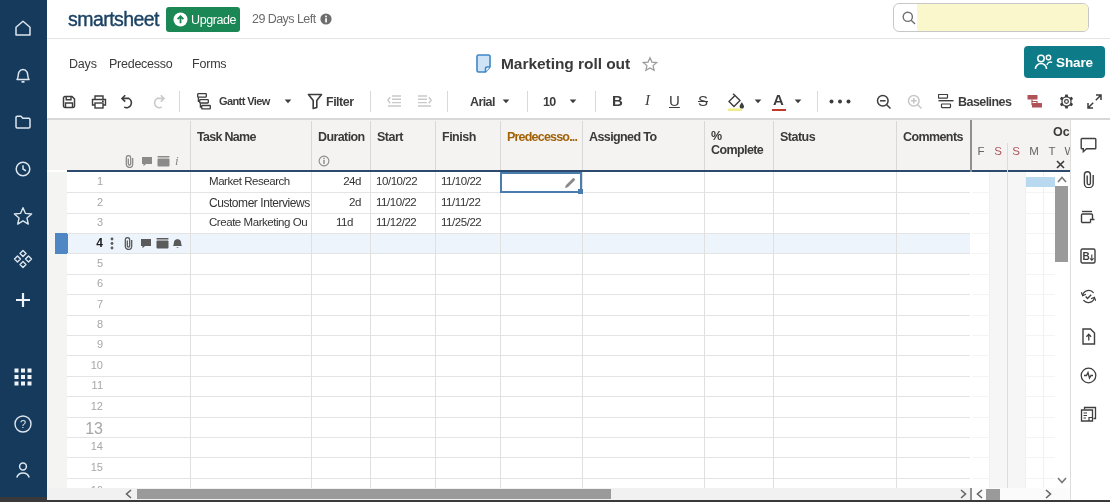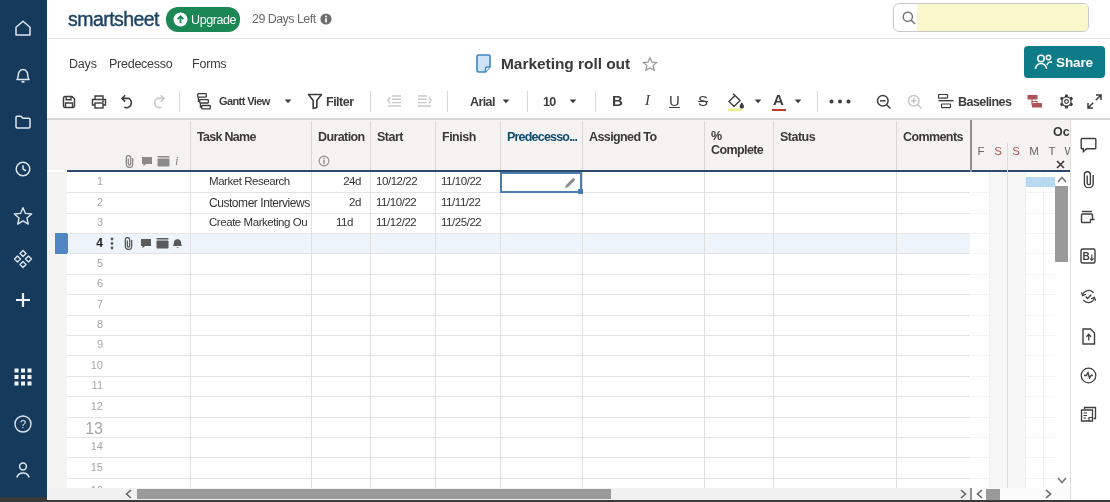--- a/index.html
+++ b/index.html
@@ -59,21 +59,21 @@
       <circle cx="9" cy="9" r="8" fill="none" stroke="#dde6ee" stroke-width="1.4"></circle>
       <text x="9" y="13" text-anchor="middle" font-family="Liberation Sans" font-size="11" fill="#dde6ee">?</text>
     </svg>
 <svg class="abs" style="left:14px;top:461px" width="18" height="18" viewBox="0 0 18 18">
       <circle cx="9" cy="5.5" r="3.4" fill="none" stroke="#dde6ee" stroke-width="1.5"></circle>
       <path d="M2.8 16.5 A6.5 6.5 0 0 1 15.2 16.5" fill="none" stroke="#dde6ee" stroke-width="1.5"></path>
     </svg>
 
 <div class="abs" style="left:47px;top:0;width:1063px;height:39px;background:#fff;border-bottom:1px solid #e4e4e4;"></div>
 <div class="abs" id="logo" style="left:68px;top:8px;font-size:19.5px;font-weight:400;color:#1c4263;letter-spacing:-0.55px;-webkit-text-stroke:0.4px #1c4263;">smartsheet</div>
-<div class="abs" id="upgrade" style="left:166px;top:7px;width:74px;height:25px;background:#1a8754;border-radius:12px;color:#fff;">
+<div class="abs" id="upgrade" style="left:166px;top:7px;width:74px;height:25px;background:#1a8754;border-radius:3px;color:#fff;">
   <svg class="abs" style="left:7px;top:5px" width="15" height="15" viewBox="0 0 15 15">
         <circle cx="7.5" cy="7.5" r="7" fill="#fff"></circle>
         <path d="M7.5 11.2 V4.6 M4.6 7.2 L7.5 4.2 L10.4 7.2" stroke="#1a8754" stroke-width="1.8" fill="none"></path>
       </svg>
   <span class="abs" style="left:25px;top:5.5px;font-size:12.5px;letter-spacing:-0.4px;">Upgrade</span>
 </div>
 <div class="abs" style="left:252px;top:12px;font-size:12.5px;color:#6b6b6b;letter-spacing:-0.55px;">29 Days Left</div>
 <svg class="abs" style="left:320px;top:13px" width="12" height="12" viewBox="0 0 12 12">
       <circle cx="6" cy="6" r="5.6" fill="#6e6e6e"></circle>
       <rect x="5.2" y="2.6" width="1.7" height="1.7" fill="#fff"></rect>
@@ -238,21 +238,21 @@
 <div class="vline" style="left:500px;top:121px;height:49px;background:#d8d8d8;"></div>
 <div class="vline" style="left:582px;top:121px;height:49px;background:#d8d8d8;"></div>
 <div class="vline" style="left:704px;top:121px;height:49px;background:#d8d8d8;"></div>
 <div class="vline" style="left:773px;top:121px;height:49px;background:#d8d8d8;"></div>
 <div class="vline" style="left:896px;top:121px;height:49px;background:#d8d8d8;"></div>
 
 <div class="abs" style="left:197px;top:130px;font-size:12.5px;font-weight:700;color:#3a3a3a;letter-spacing:-0.7px;">Task Name</div>
 <div class="abs" style="left:318px;top:130px;font-size:12.5px;font-weight:700;color:#3a3a3a;letter-spacing:-0.6px;">Duration</div>
 <div class="abs" style="left:377px;top:130px;font-size:12.5px;font-weight:700;color:#3a3a3a;letter-spacing:-0.5px;">Start</div>
 <div class="abs" style="left:442px;top:130px;font-size:12.5px;font-weight:700;color:#3a3a3a;letter-spacing:-0.5px;">Finish</div>
-<div class="abs" style="left:507px;top:130px;font-size:12.5px;font-weight:700;color:#0c4a6e;letter-spacing:-0.8px;">Predecesso...</div>
+<div class="abs" style="left:507px;top:130px;font-size:12.5px;font-weight:700;color:#a16207;letter-spacing:-0.8px;">Predecesso...</div>
 <div class="abs" style="left:589px;top:130px;font-size:12.5px;font-weight:700;color:#3a3a3a;letter-spacing:-0.6px;">Assigned To</div>
 <div class="abs" style="left:711px;top:130px;width:60px;font-size:12.5px;font-weight:700;color:#3a3a3a;line-height:13.5px;letter-spacing:-0.6px;">% Complete</div>
 <div class="abs" style="left:780px;top:130px;font-size:12.5px;font-weight:700;color:#3a3a3a;letter-spacing:-0.5px;">Status</div>
 <div class="abs" style="left:903px;top:130px;font-size:12.5px;font-weight:700;color:#3a3a3a;letter-spacing:-0.6px;">Comments</div>
 
 <svg class="abs" style="left:124px;top:155px" width="11" height="13" viewBox="0 0 11 13">
       <path d="M8.7 3 V9.3 A3.2 3.2 0 0 1 2.3 9.3 V2.8 A2.2 2.2 0 0 1 6.7 2.8 V8.8 A1.2 1.2 0 0 1 4.3 8.8 V3.5" fill="none" stroke="#8a8a8a" stroke-width="1.3"></path>
     </svg>
 <svg class="abs" style="left:141px;top:156px" width="12" height="11" viewBox="0 0 12 11">
       <path d="M1 1 H11 V8 H5 L2.5 10.3 V8 H1 Z" fill="#8a8a8a"></path>
@@ -344,21 +344,21 @@
 <div class="abs" style="left:67px;top:400px;width:36px;text-align:right;font-size:11px;color:#a6a6a6;">12</div>
 <div class="abs" style="left:67px;top:420px;width:36px;text-align:right;font-size:16px;color:#a6a6a6;">13</div>
 <div class="abs" style="left:67px;top:440px;width:36px;text-align:right;font-size:11px;color:#a6a6a6;">14</div>
 <div class="abs" style="left:67px;top:461px;width:36px;text-align:right;font-size:11px;color:#a6a6a6;">15</div>
 <div class="abs" style="left:67px;top:478.5px;width:36px;height:9px;overflow:hidden;">
       <div style="position:absolute;left:0;top:5px;width:36px;text-align:right;font-size:11px;color:#a6a6a6;">16</div>
     </div>
 
 <div class="abs" style="left:209px;top:175px;font-size:11.5px;color:#333;letter-spacing:-0.45px;">Market Research</div>
 <div class="abs" style="left:311px;top:175px;width:50px;text-align:right;font-size:11.5px;color:#333;letter-spacing:-0.45px;">24d</div>
-<div class="abs" style="left:376px;top:175px;font-size:11.5px;color:#333;letter-spacing:-0.45px;">10/12/22</div>
+<div class="abs" style="left:376px;top:175px;font-size:11.5px;color:#333;letter-spacing:-0.45px;">10/10/22</div>
 <div class="abs" style="left:441px;top:175px;font-size:11.5px;color:#333;letter-spacing:-0.45px;">11/10/22</div>
 <div class="abs" style="left:209px;top:195.5px;font-size:12px;color:#333;letter-spacing:-0.45px;">Customer Interviews</div>
 <div class="abs" style="left:311px;top:195.5px;width:50px;text-align:right;font-size:11.5px;color:#333;letter-spacing:-0.45px;">2d</div>
 <div class="abs" style="left:376px;top:195.5px;font-size:11.5px;color:#333;letter-spacing:-0.45px;">11/10/22</div>
 <div class="abs" style="left:441px;top:195.5px;font-size:11.5px;color:#333;letter-spacing:-0.45px;">11/11/22</div>
 <div class="abs" style="left:209px;top:216px;width:100px;overflow:hidden;white-space:nowrap;font-size:11.5px;color:#333;letter-spacing:-0.45px;">Create Marketing Ou</div>
 <div class="abs" style="left:311px;top:216px;width:42px;text-align:right;font-size:11.5px;color:#333;letter-spacing:-0.45px;">11d</div>
 <div class="abs" style="left:376px;top:216px;font-size:11.5px;color:#333;letter-spacing:-0.45px;">11/12/22</div>
 <div class="abs" style="left:441px;top:216px;font-size:11.5px;color:#333;letter-spacing:-0.45px;">11/25/22</div>
 

